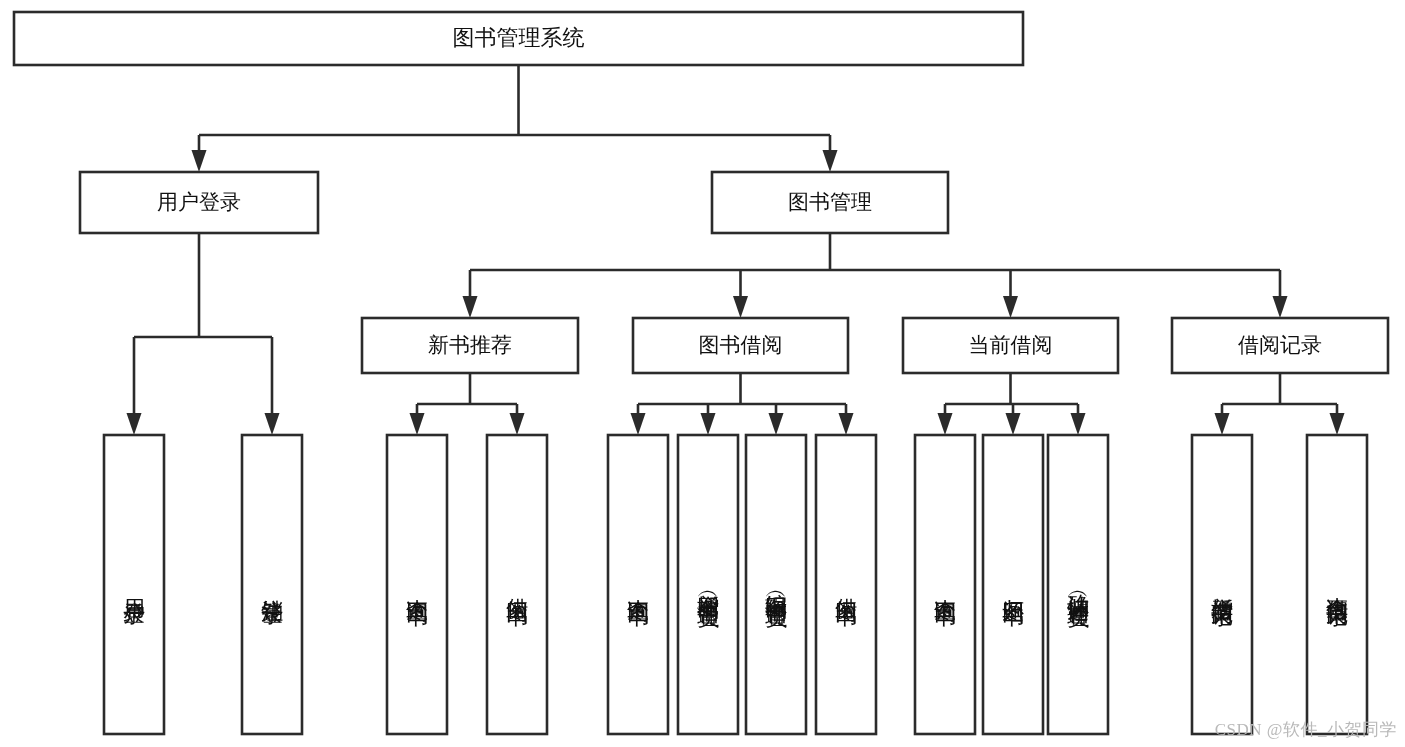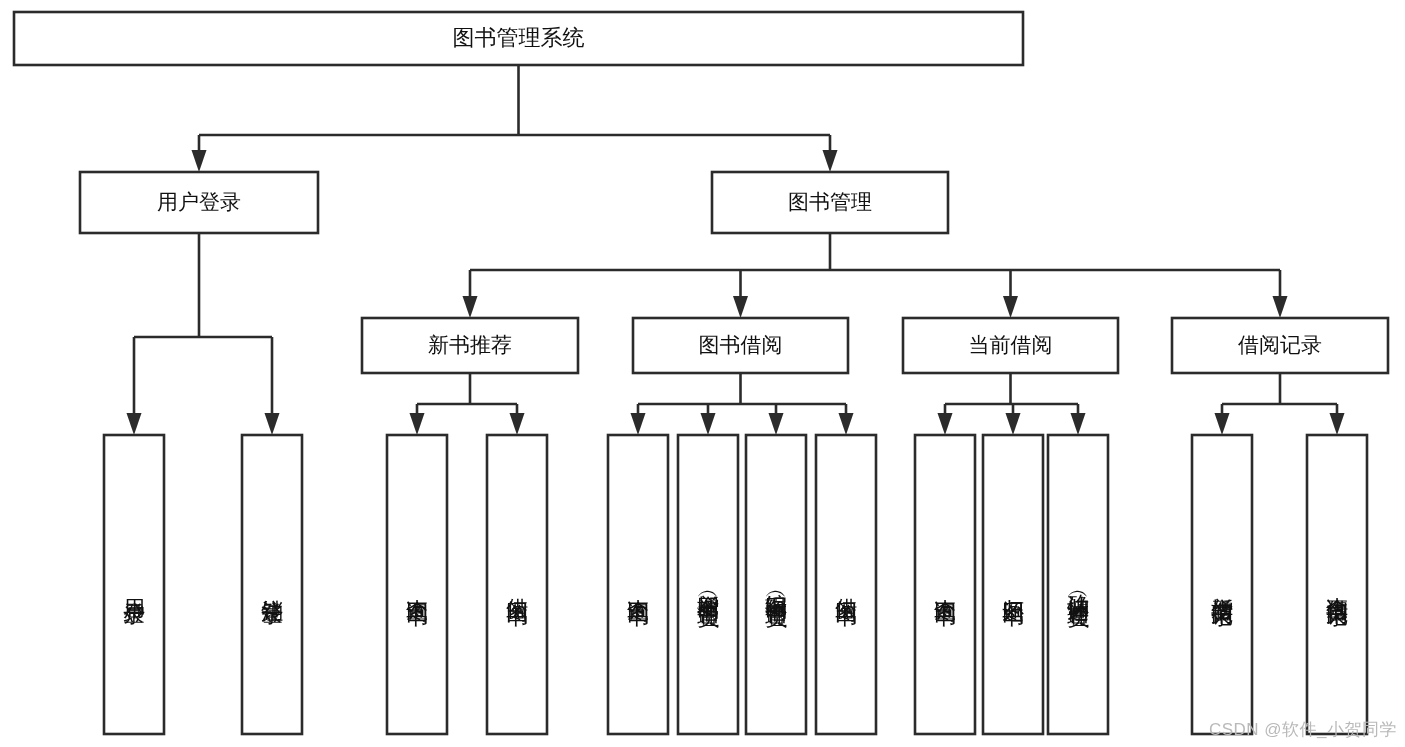--- a/index.html
+++ b/index.html
@@ -72,21 +72,21 @@
     line-height: 1.12;
     letter-spacing: 2px;
     color: #111111;
     white-space: nowrap;
     text-align: center;
   }
   .watermark {
     position: absolute;
     right: 8px;
     bottom: 6px;
-    font-family: Liberation Sans, sans-serif;
+    font-family: Liberation Serif, serif;
     font-size: 17px;
     color: #b9b9b9;
     letter-spacing: 0.5px;
     white-space: nowrap;
   }
 </style>
 </head>
 <body>
 
 <div id="diagram-root">

